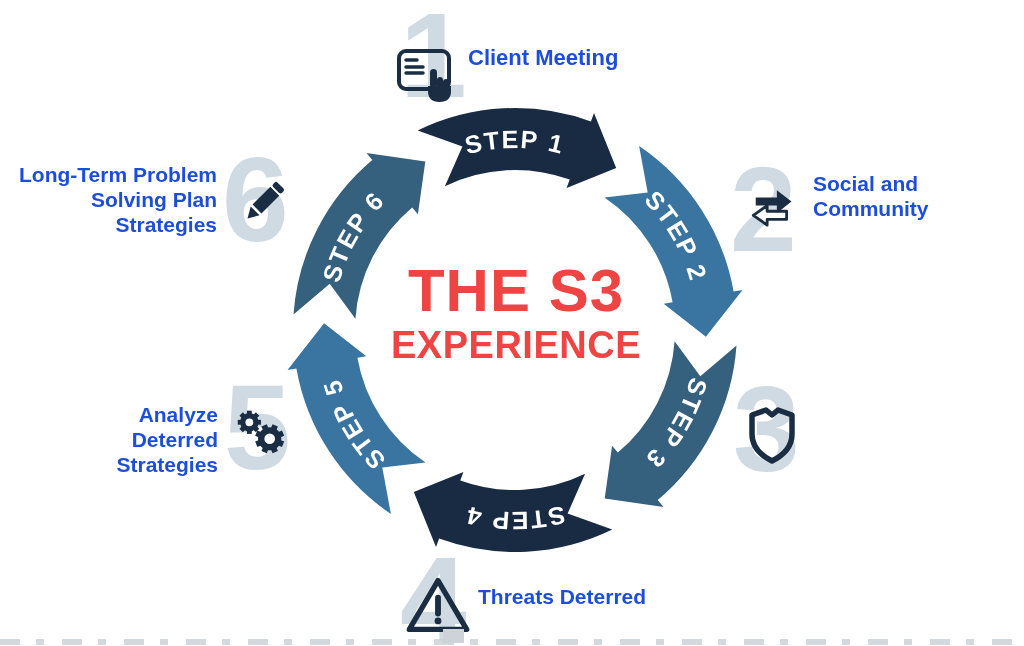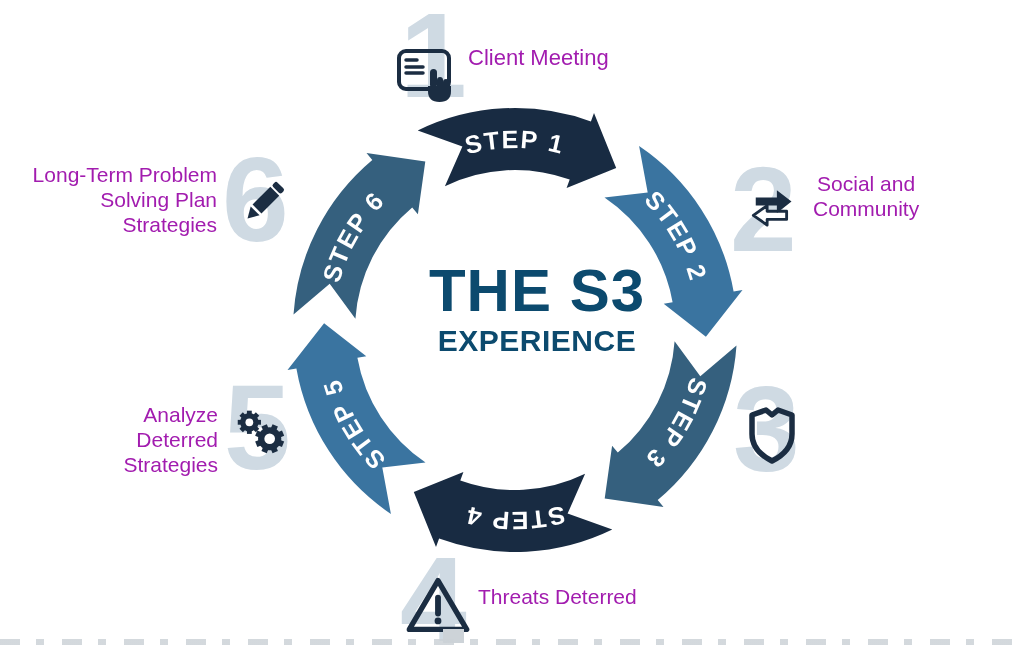--- a/index.html
+++ b/index.html
@@ -3,45 +3,45 @@
 <meta charset="utf-8">
 <style>
   html,body{margin:0;padding:0;background:#fff;}
   #stage{position:relative;width:1024px;height:646px;background:#ffffff;overflow:hidden;
          font-family:"Liberation Sans", sans-serif;}
   #ring-svg{position:absolute;left:0;top:0;width:1024px;height:646px;}
   .arc-label{fill:#ffffff;font-family:"Liberation Sans",sans-serif;font-weight:700;
              font-size:25px;letter-spacing:2.5px;}
   .big-num{position:absolute;font-size:120px;font-weight:700;color:#cfdae3;line-height:1;
            letter-spacing:-2px;}
-  .callout-label{position:absolute;color:#a21caf;font-size:21px;line-height:25px;}
+  .callout-label{position:absolute;color:#1d4ed8;font-size:21px;line-height:25px;font-weight:bold;}
   .callout-label.right{text-align:right;}
   #label-1{left:468px;top:45px;font-size:22px;}
-  #label-2{left:813px;top:171px;text-align:center;}
+  #label-2{left:813px;top:171px;}
   #label-3{left:814px;top:407px;}
   #label-4{left:478px;top:584px;line-height:26px;}
   #label-5{right:806px;top:402px;}
   #label-6{right:807px;top:162px;}
   #num-1{left:400px;top:-5px;}
   #num-2{left:730px;top:149px;}
   #num-3{left:733px;top:369px;}
   #num-4{left:400px;top:539px;}
   #num-5{left:224px;top:367px;}
   #num-6{left:222px;top:139px;}
   .icon{position:absolute;}
   #icon-1{left:396px;top:44px;width:64px;height:60px;}
   #icon-2{left:746px;top:180px;width:52px;height:56px;}
   #icon-3{left:744px;top:400px;width:56px;height:68px;}
   #icon-4{left:404px;top:574px;width:68px;height:62px;}
   #icon-5{left:230px;top:402px;width:60px;height:58px;}
   #icon-6{left:238px;top:174px;width:52px;height:56px;}
-  .title-line{position:absolute;left:386px;width:302px;text-align:center;color:#0c4a6e;
+  .title-line{position:absolute;left:365px;width:302px;text-align:center;color:#ef4444;
               font-weight:700;}
   #title-1{top:256px;font-size:60px;letter-spacing:1px;}
-  #title-2{top:324px;font-size:30px;letter-spacing:0.5px;}
+  #title-2{top:324px;font-size:38px;letter-spacing:0.5px;}
   #bottom-artifact{position:absolute;left:0;top:639px;width:1024px;height:6px;opacity:.85;
     background:repeating-linear-gradient(90deg,#ccd2d7 0 20px,transparent 20px 36px,
                #ccd2d7 36px 44px,transparent 44px 62px);}
   #bottom-fragment{position:absolute;left:443px;top:629px;width:21px;height:14px;background:#cdd3d8;}
 </style>
 </head>
 <body>
 
 <div id="stage">
 

